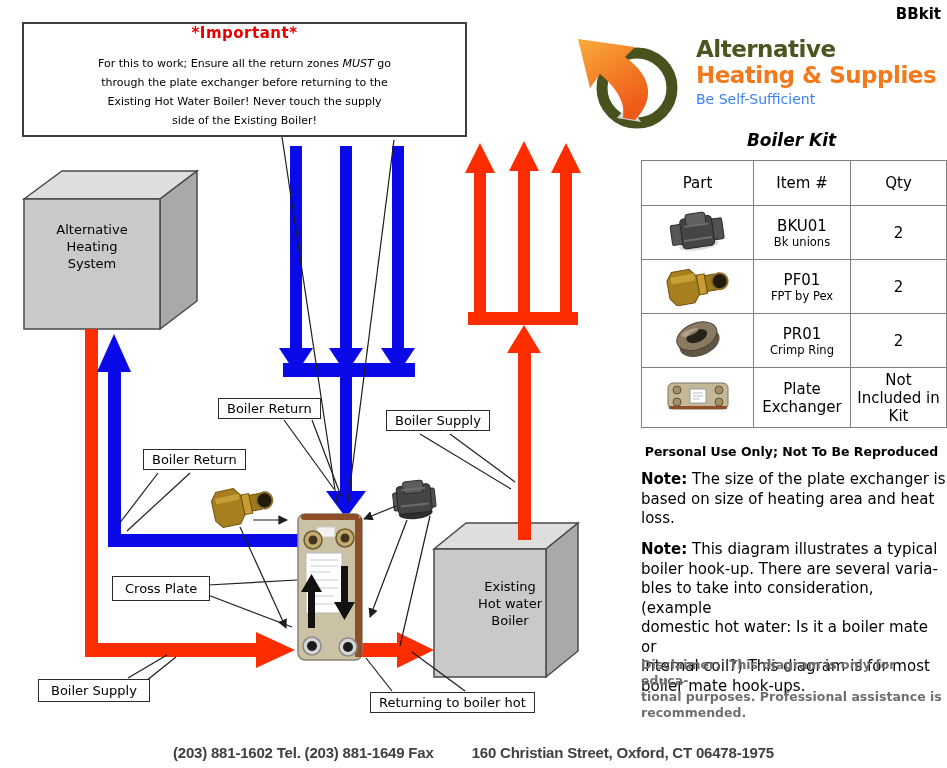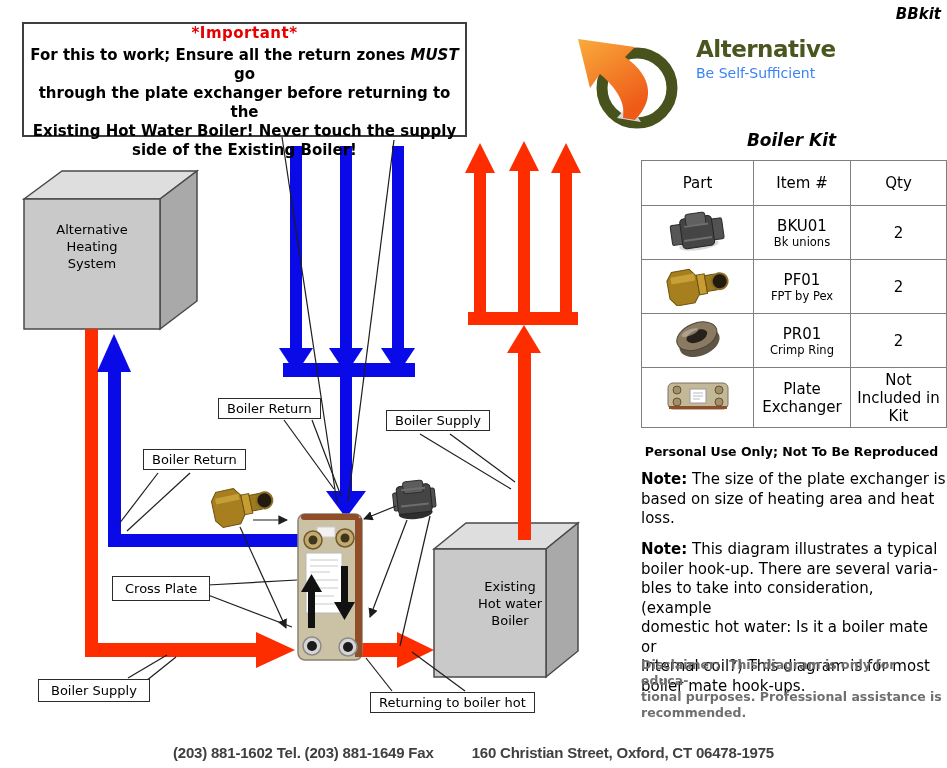--- a/index.html
+++ b/index.html
@@ -5,25 +5,25 @@
   html,body{margin:0;padding:0;background:#fff;}
   #page{position:relative;width:947px;height:768px;background:#fff;overflow:hidden;
         font-family:"DejaVu Sans",sans-serif;color:#000;}
   .abs{position:absolute;}
   .preline{white-space:pre-line;}
   .center{text-align:center;}
 
   
   #important{left:22px;top:22px;width:441px;height:111px;border:2px solid #3f3f3f;background:#fff;z-index:5;}
   #important .ttl{font-size:15px;font-weight:bold;color:#e80000;letter-spacing:.5px;}
-  #important .bod{margin-top:4px;font-size:15px;font-weight:bold;line-height:19px;}
+  #important .bod{margin-top:12px;font-size:11px;font-weight:normal;line-height:19px;}
   #important .emph{font-style:italic;}
 
   
-  #bbkit{right:6px;top:5px;font-size:15px;font-weight:bold;font-style:italic;z-index:5;}
+  #bbkit{right:6px;top:5px;font-size:15px;font-weight:bold;z-index:5;}
   #logotext{left:696px;top:38px;line-height:1;z-index:5;}
   #logotext .l1{font-size:23px;font-weight:bold;letter-spacing:-0.5px;}
   #logotext .l2{font-size:23px;font-weight:bold;letter-spacing:-0.5px;margin-top:3px;}
   #logotext .l3{font-size:14px;margin-top:5px;}
 
   
   #kit-title{left:640px;top:130px;width:303px;font-size:17px;font-weight:bold;font-style:italic;z-index:5;}
   #kit-table{left:641px;top:160px;border-collapse:collapse;z-index:5;}
   #kit-table td,#kit-table th{border:1.5px solid #7f7f7f;text-align:center;vertical-align:middle;padding:2px;}
   #kit-table th{font-weight:normal;font-size:15px;}
@@ -207,20 +207,21 @@
         <stop offset="0" stop-color="#f9ab3c"></stop>
           <stop offset="1" stop-color="#ee5a17"></stop>
       </linearGradient>
     </defs>
     <circle cx="72" cy="62" r="35" fill="none" stroke="#47521c" stroke-width="11"></circle>
     <polygon points="52,92 76,96 64,78" fill="#d8d8d8"></polygon>
     <path d="M70,94 C88,76 90,52 60,31 L70,21 L13,13 L25,62 L35,48 C56,66 60,80 58,92 Z" fill="url(#og)"></path>
   </svg>
   <div id="logotext" class="abs">
     <div class="l1" style="color:#4a561f;">Alternative</div>
+    <div class="l2" style="color:#f4791c;">Heating &amp; Supplies</div>
     <div class="l3" style="color:#3b82f6;">Be Self-Sufficient</div>
   </div>
 
   <div id="kit-title" class="abs center">Boiler Kit</div>
 
   <table id="kit-table" class="abs">
     <tbody>
         <tr>
       <th class="c-part">Part</th>
       <th class="c-item">Item #</th>

